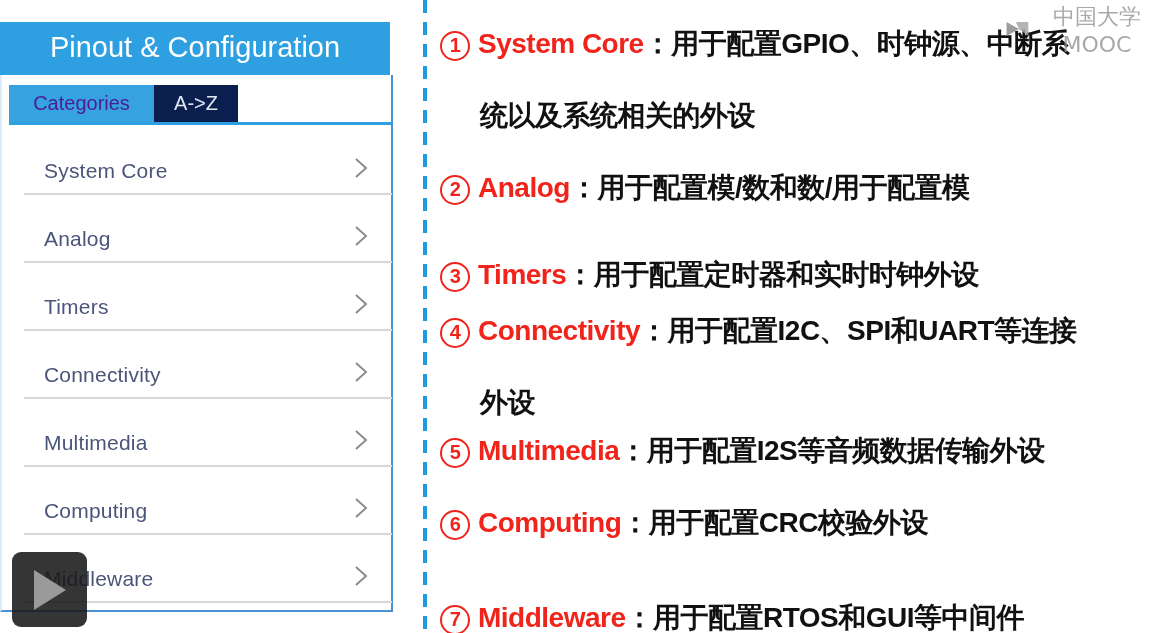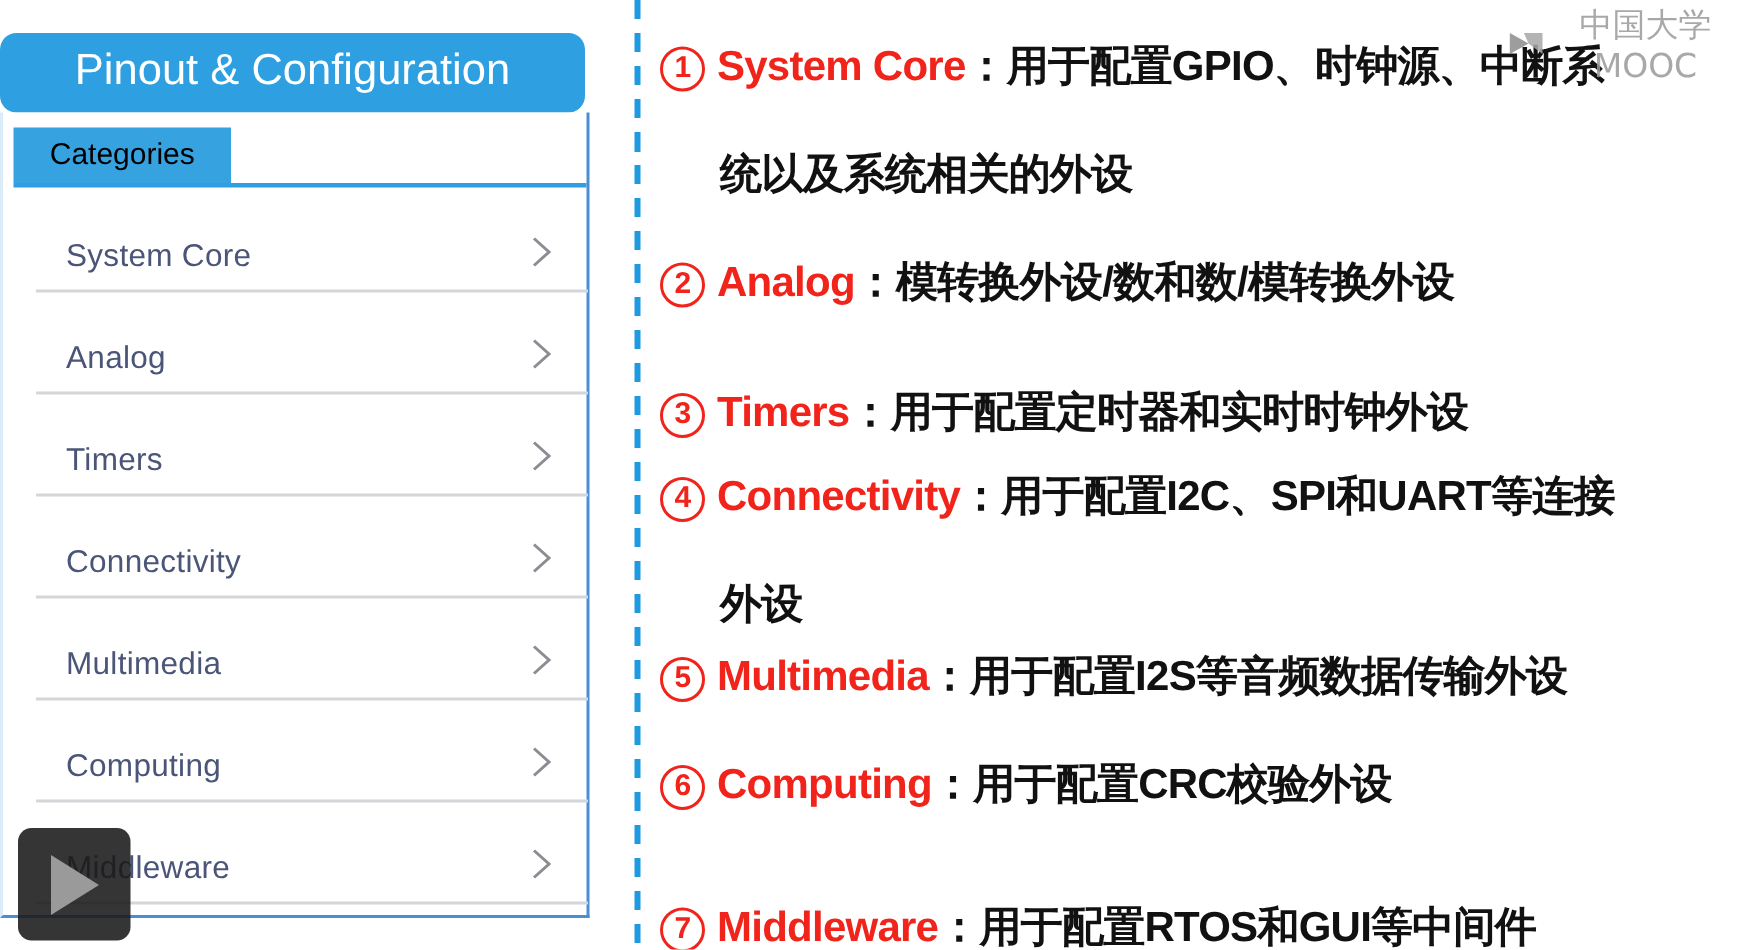--- a/index.html
+++ b/index.html
@@ -5,36 +5,36 @@
   html, body { margin: 0; padding: 0; }
   body {
     width: 1158px; height: 633px; position: relative; overflow: hidden;
     background: #ffffff;
     font-family: "Liberation Sans", "DejaVu Sans", sans-serif;
   }
   
   .header {
     position: absolute; left: 0; top: 22px; width: 390px; height: 53px;
     background: #2E9FE0;
-    color: #ffffff; font-size: 29px; text-align: center; line-height: 50px; border-radius: 11px;
+    color: #ffffff; font-size: 29px; text-align: center; line-height: 50px;
   }
   .panel {
     position: absolute; left: 0; top: 75px; width: 389px; height: 535px;
     border: 2px solid #4A8ED4; border-top: none; border-left: 2px solid #d9ecf7;
     background: #ffffff;
   }
   .tabs {
     position: absolute; left: 7px; top: 10px; height: 37px; width: 382px;
     border-bottom: 3px solid #2E9FE0;
   }
   .tab {
     position: absolute; top: 0; height: 37px; line-height: 37px;
     font-size: 20px; text-align: center; cursor: pointer;
   }
-  .tab.categories { left: 0; width: 145px; background: #36A2E0; color: #000000; }
+  .tab.categories { left: 0; width: 145px; background: #36A2E0; color: #4c1d95; }
   .tab.az { left: 145px; width: 84px; background: #0B1F4E; color: #dfe6f2; }
   .list {
     position: absolute; left: 22px; top: 52px; width: 368px;
   }
   .item {
     position: relative; height: 66px;
     border-bottom: 2px solid #d4d6da;
     cursor: pointer;
   }
   .item .label {
@@ -77,20 +77,21 @@
   }
   .play svg { position: absolute; left: 20px; top: 16px; }
 </style>
 </head>
 <body>
 
 <div class="header">Pinout &amp; Configuration</div>
 <div class="panel">
   <div class="tabs">
     <div class="tab categories">Categories</div>
+    <div class="tab az">A-&gt;Z</div>
   </div>
   <div class="list">
     <div class="item">
       <span class="label">System Core</span>
       <svg class="chev" viewBox="0 0 22 24">
           <polyline points="6,3 16,12 6,21" fill="none" stroke="#8a8d93" stroke-width="2"></polyline>
         </svg>
     </div>
     <div class="item">
       <span class="label">Analog</span>
@@ -132,21 +133,21 @@
 </div>
 
 <div class="divider"></div>
 
 <div class="desc" style="top:25px;">
   <span class="num">1</span><span class="name">System Core</span><span>：用于配置GPIO、时钟源、中断系</span>
 </div>
 <div class="desc cont" style="top:97px;">统以及系统相关的外设</div>
 
 <div class="desc" style="top:169px;">
-  <span class="num">2</span><span class="name">Analog</span><span>：模转换外设/数和数/模转换外设</span>
+  <span class="num">2</span><span class="name">Analog</span><span>：用于配置模/数和数/用于配置模</span>
 </div>
 
 <div class="desc" style="top:256px;">
   <span class="num">3</span><span class="name">Timers</span><span>：用于配置定时器和实时时钟外设</span>
 </div>
 
 <div class="desc" style="top:312px;">
   <span class="num">4</span><span class="name">Connectivity</span><span>：用于配置I2C、SPI和UART等连接</span>
 </div>
 <div class="desc cont" style="top:384px;">外设</div>

